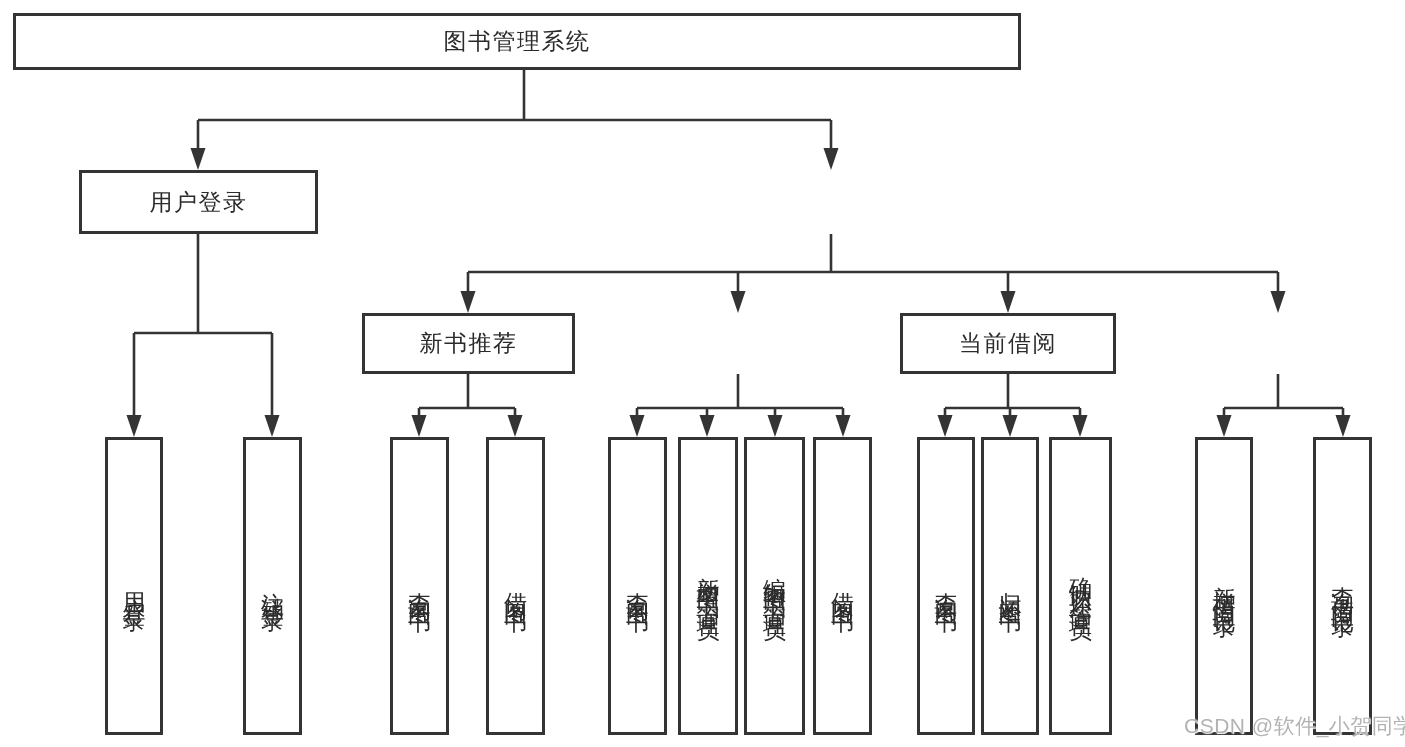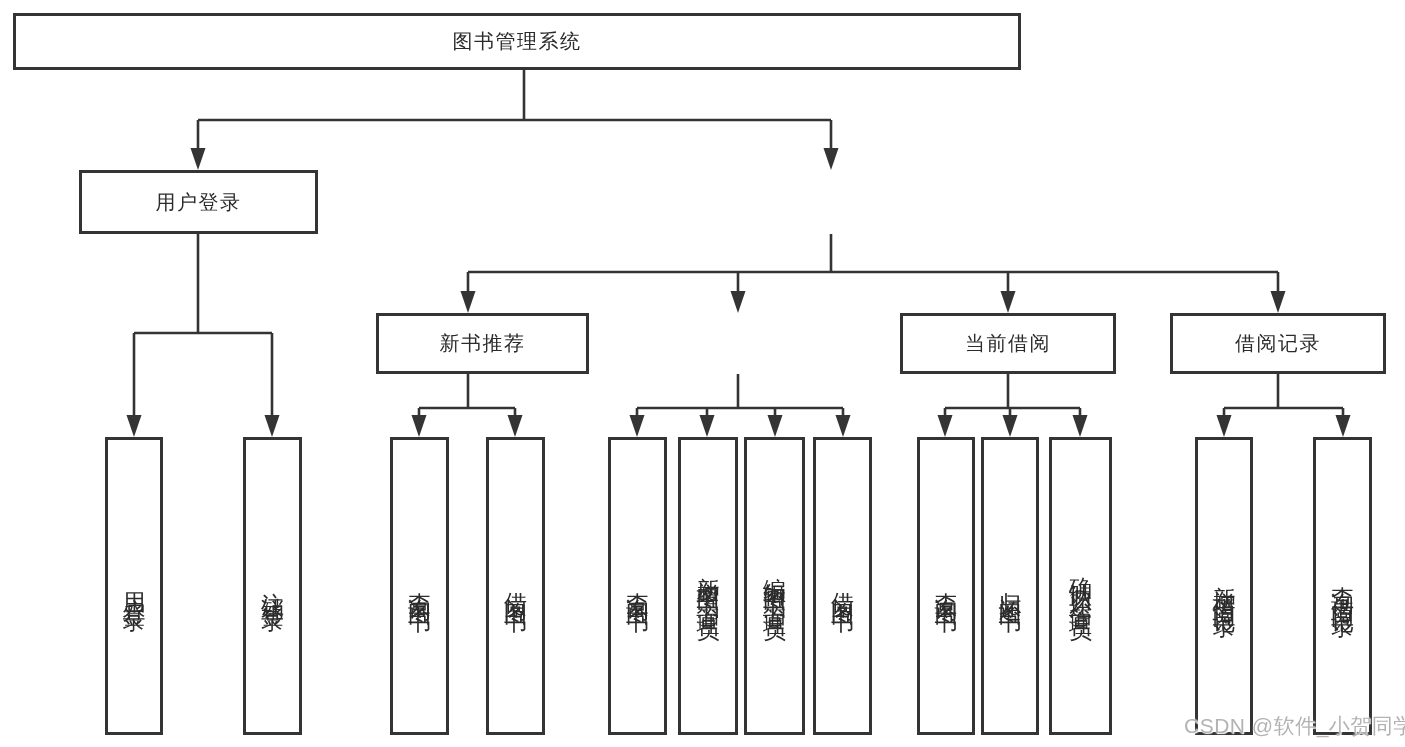--- a/index.html
+++ b/index.html
@@ -26,21 +26,21 @@
     box-sizing: border-box;
     background: #ffffff;
     border: 3px solid #343434;
     display: flex;
     align-items: center;
     justify-content: center;
     color: #2b2b2b;
     z-index: 1;
   }
   .hbox {
-    font-size: 20px;
+    font-size: 23px;
     letter-spacing: 1.5px;
     white-space: nowrap;
   }
   .vbox {
     top: 437px;
     height: 298px;
     writing-mode: vertical-rl;
     text-orientation: mixed;
     font-size: 23px;
     letter-spacing: 6px;
@@ -130,23 +130,22 @@
       <polygon points="1072.5,415 1087.5,415 1080,437"></polygon>
       <polygon points="1216.5,415 1231.5,415 1224,437"></polygon>
       <polygon points="1335.5,415 1350.5,415 1343,437"></polygon>
     </g>
   </svg>
 
   <div class="node hbox" style="left:13px; top:13px; width:1008px; height:57px;">图书管理系统</div>
 
   <div class="node hbox" style="left:79px; top:170px; width:239px; height:64px;">用户登录</div>
 
-  <div class="node hbox" style="left:362px; top:313px; width:213px; height:61px;margin-left:14px;">新书推荐</div>
+  <div class="node hbox" style="left:362px; top:313px; width:213px; height:61px;">新书推荐</div>
   <div class="node hbox" style="left:900px; top:313px; width:216px; height:61px;text-align:center;">当前借阅</div>
-  <div class="node hbox" style="left:1170px; top:313px; width:216px; height:61px;">借阅记录</div>
 
   <div class="node vbox" style="left:105px; width:58px;">用户登录</div>
   <div class="node vbox" style="left:243px; width:59px;">注销登录</div>
 
   <div class="node vbox" style="left:390px; width:59px;">查询图书</div>
   <div class="node vbox" style="left:486px; width:59px;">借阅图书</div>
 
   <div class="node vbox" style="left:608px; width:59px;">查询图书</div>
   <div class="node vbox" style="left:678px; width:60px;">新增图书（管理员）</div>
   <div class="node vbox" style="left:744px; width:61px;">编辑图书（管理员）</div>

